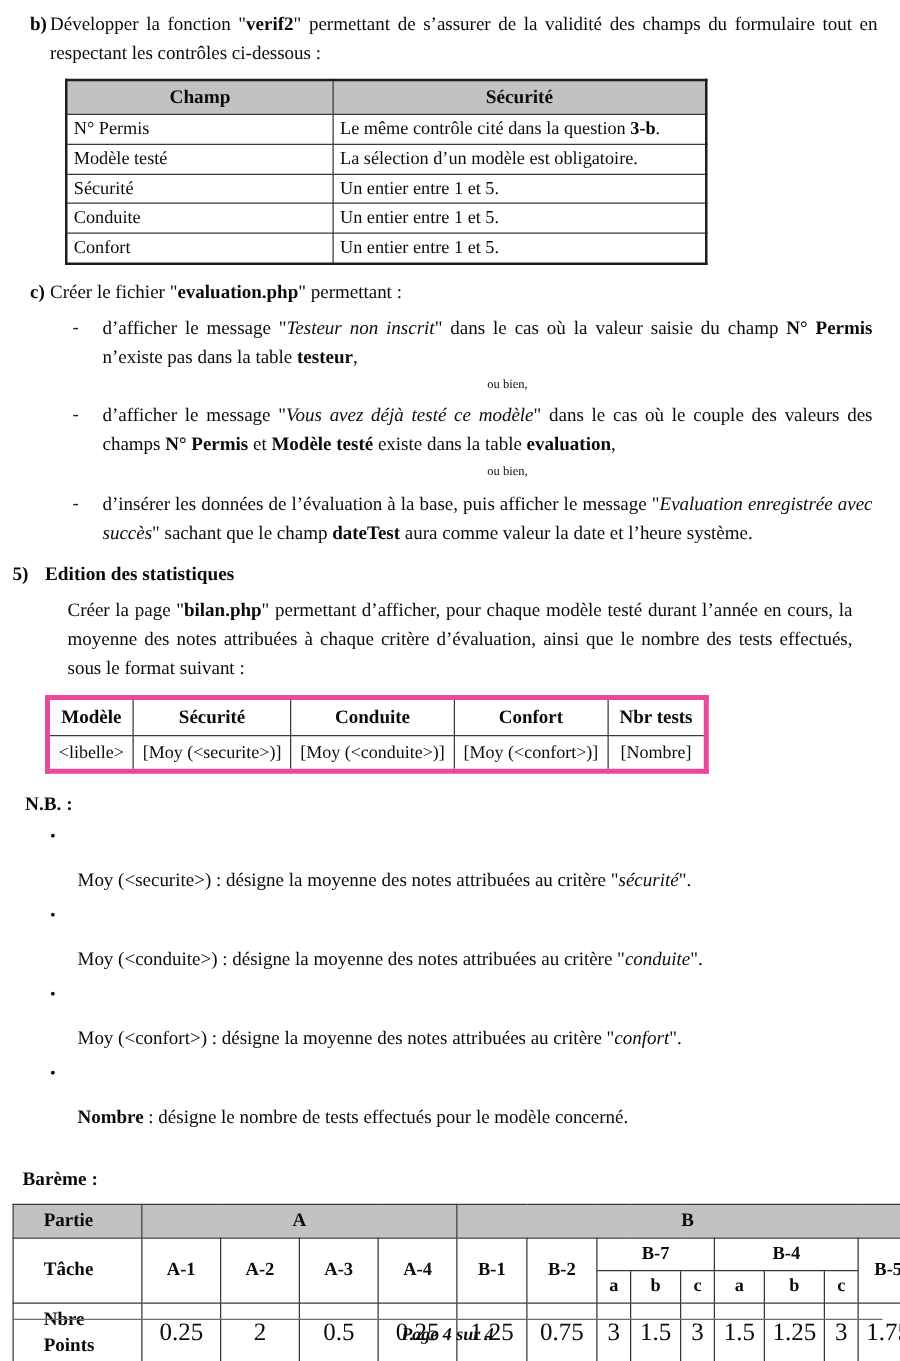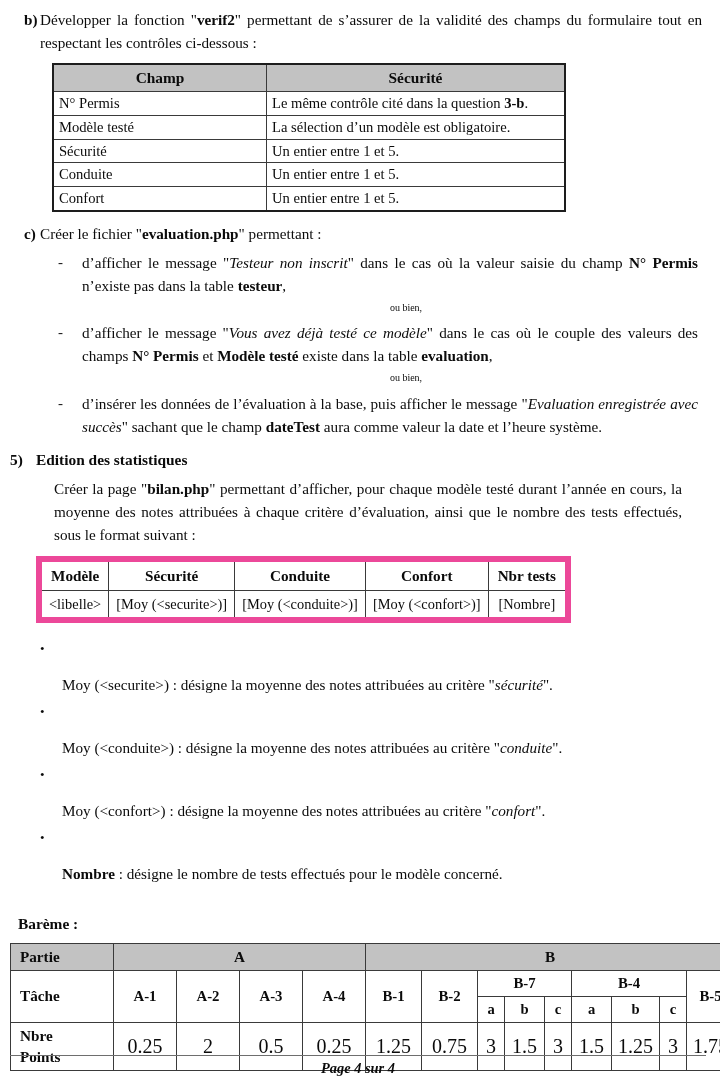--- a/index.html
+++ b/index.html
@@ -147,21 +147,21 @@
     font-size: 15.4px;
     padding: 2px 4px;
     border: 1px solid #3a3a3a;
   }
   .tbl-controle td { padding: 1px 5px; }
   .tbl-controle td.c-field { width: 202px; }
 
   
   .tbl-bilan {
     margin: 10px 0 16px 26px;
-    border: 6px solid #ec4899;
+    border: 4px solid #ec4899;
   }
   .tbl-bilan th {
     font-weight: bold;
     text-align: center;
     font-size: 15.2px;
     padding: 3px 9px;
   }
   .tbl-bilan td {
     text-align: center;
     font-size: 14.4px;
@@ -181,21 +181,21 @@
     padding: 2px 1px;
   }
   .tbl-bareme .hd-gray {
     background: #c2c2c2;
     font-weight: bold;
     font-size: 15.2px;
   }
   .tbl-bareme .rowhead {
     font-weight: bold;
     text-align: left;
-    padding-left: 9px;
+    padding-left: 24px;
     font-size: 15.2px;
   }
   .tbl-bareme .sub { font-weight: bold; font-size: 14.6px; }
   .tbl-bareme .taskname { font-weight: bold; font-size: 14.8px; }
 
   
   .label-bold {
     font-weight: bold;
     font-size: 15.4px;
     margin: 8px 0 0 10px;
@@ -325,20 +325,21 @@
       <tr>
         <td>&lt;libelle&gt;</td>
         <td>[Moy (&lt;securite&gt;)]</td>
         <td>[Moy (&lt;conduite&gt;)]</td>
         <td>[Moy (&lt;confort&gt;)]</td>
         <td>[Nombre]</td>
       </tr>
     </tbody>
   </table>
 
+  <div class="label-bold">N.B. :</div>
 
   <div class="bullet-list">
     <div class="bullet-item">
       <div class="bullet-dot">•</div>
       <div class="bullet-body">
         <span>Moy (&lt;securite&gt;) : désigne la moyenne des notes attribuées au critère "</span><i>sécurité</i><span>".</span>
       </div>
     </div>
     <div class="bullet-item">
       <div class="bullet-dot">•</div>

